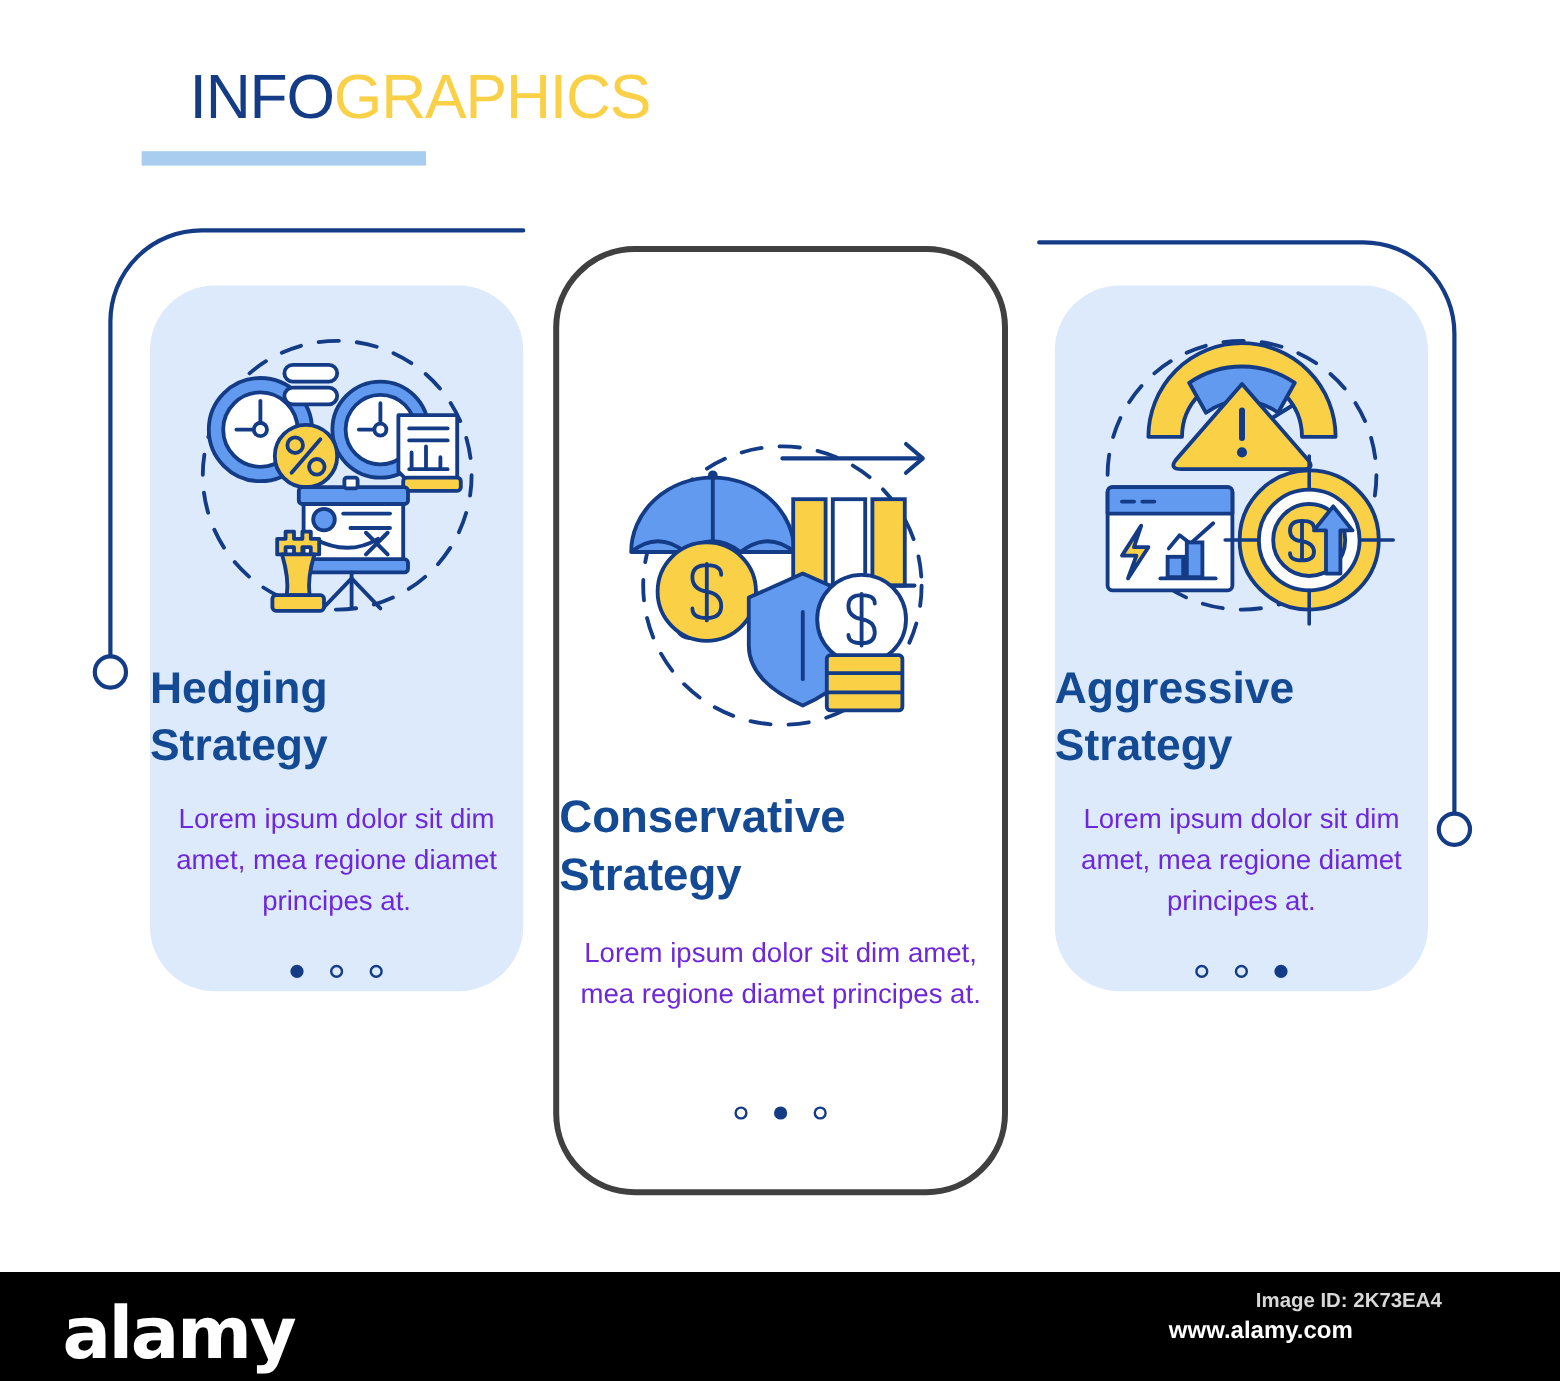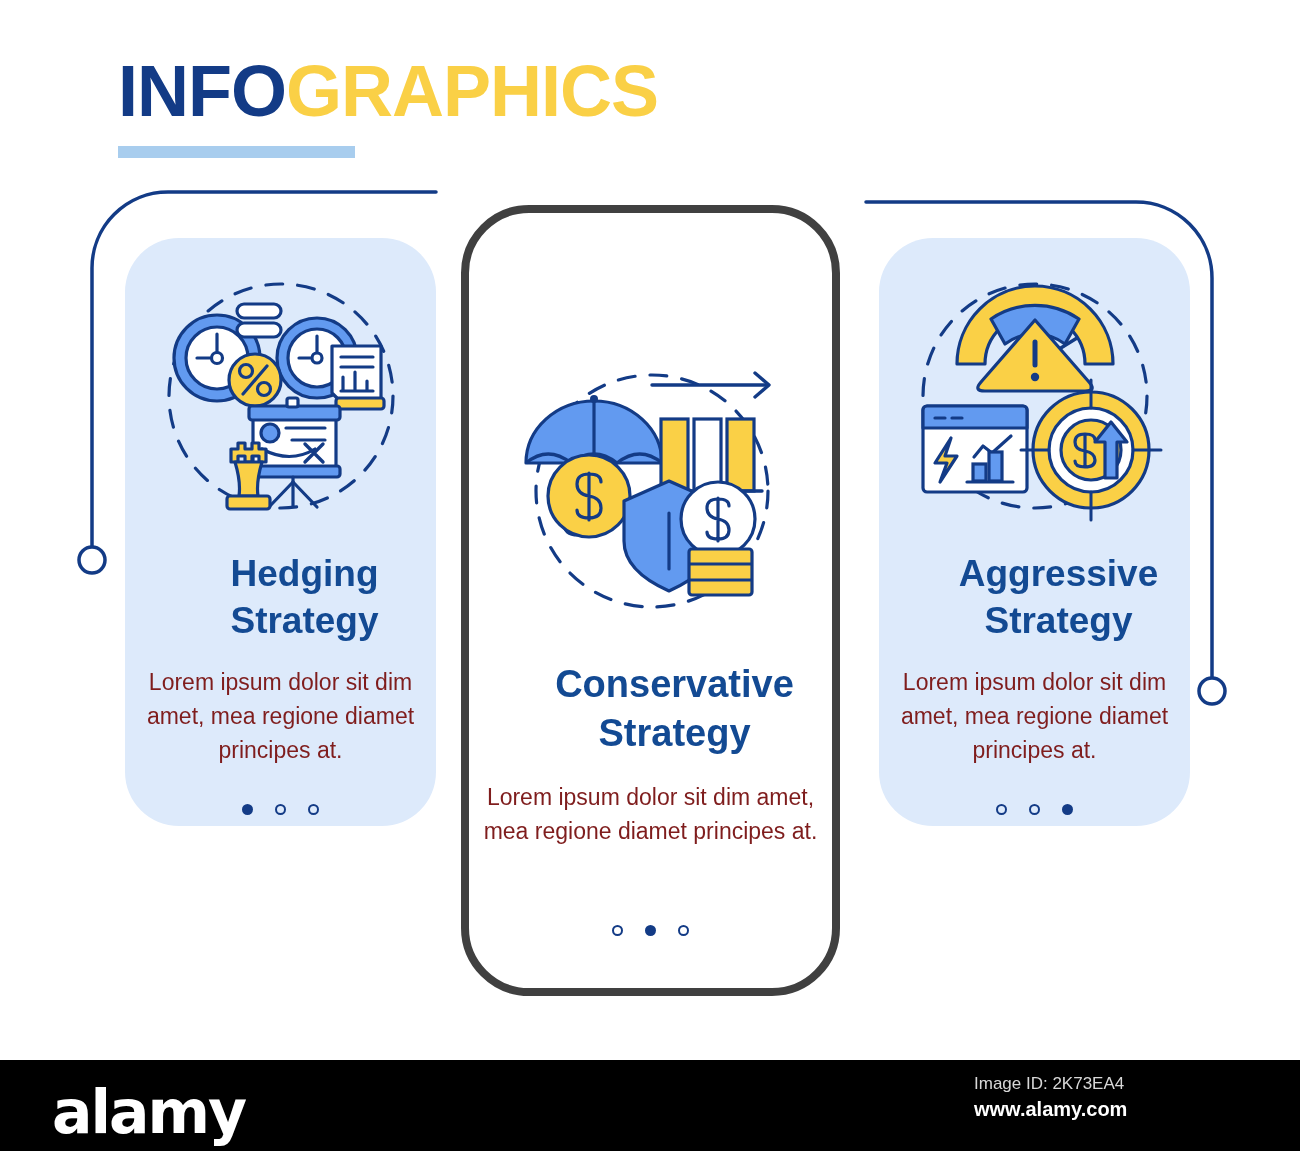--- a/index.html
+++ b/index.html
@@ -18,25 +18,26 @@
     overflow: hidden;
   }
 
   
   .title-block {
     position: absolute;
     left: 118px;
     top: 55px;
   }
   .title {
-    font-size: 72px;
-    font-weight: bold;
+    font-size: 52px;
+    font-weight: normal;
     letter-spacing: -1px;
     line-height: 1;
     white-space: nowrap;
+    margin-left: 40px;
   }
   .title .t-dark { color: #133b86; }
   .title .t-yellow { color: #fad046; }
   .title-underline {
     margin-top: 19px;
     width: 237px;
     height: 12px;
     background: #a8cdee;
   }
 
@@ -54,21 +55,21 @@
   .card {
     position: absolute;
     box-sizing: border-box;
   }
   .card-side {
     background: #ddeafb;
     border-radius: 54px;
   }
   .card-middle {
     background: #ffffff;
-    border: 8px solid #404040;
+    border: 5px solid #404040;
     border-radius: 68px;
   }
   .card-1 { left: 125px;  top: 238px; width: 311px; height: 588px; }
   .card-2 { left: 461px;  top: 205px; width: 379px; height: 791px; }
   .card-3 { left: 879px;  top: 238px; width: 311px; height: 588px; }
 
   .icon-wrap {
     position: absolute;
     left: 0;
     width: 100%;
@@ -76,37 +77,35 @@
     justify-content: center;
   }
   .card-1 .icon-wrap { top: 22px; }
   .card-3 .icon-wrap { top: 22px; }
   .card-2 .icon-wrap { top: 140px; }
 
   .card-title {
     position: absolute;
     left: 0;
     width: 100%;
-    text-align: center;
     color: #134a93;
     font-weight: bold;
     font-size: 37px;
     line-height: 1.28;
-    margin-left: 24px;
   }
   .card-1 .card-title { top: 312px; }
   .card-3 .card-title { top: 312px; }
   .card-2 .card-title { top: 447px; font-size: 38px; }
 
   .card-body {
     position: absolute;
     left: 0;
     width: 100%;
     text-align: center;
-    color: #7f1d1d;
+    color: #6d28d9;
     font-size: 23px;
     line-height: 1.47;
     padding: 0 14px;
     box-sizing: border-box;
   }
   .card-1 .card-body { top: 428px; }
   .card-3 .card-body { top: 428px; }
   .card-2 .card-body { top: 568px; }
 
   .dots {
@@ -148,22 +147,23 @@
     font-weight: bold;
     letter-spacing: -2px;
     font-family: "DejaVu Sans", sans-serif;
   }
   .footer-id {
     position: absolute;
     right: 26px;
     top: 14px;
     color: #d8d8d8;
     font-size: 17px;
-    text-align: left;
+    text-align: center;
     width: 300px;
+    font-weight: bold;
   }
   .footer-url {
     position: absolute;
     right: 26px;
     top: 38px;
     color: #ffffff;
     font-size: 20px;
     font-weight: bold;
     text-align: left;
     width: 300px;

